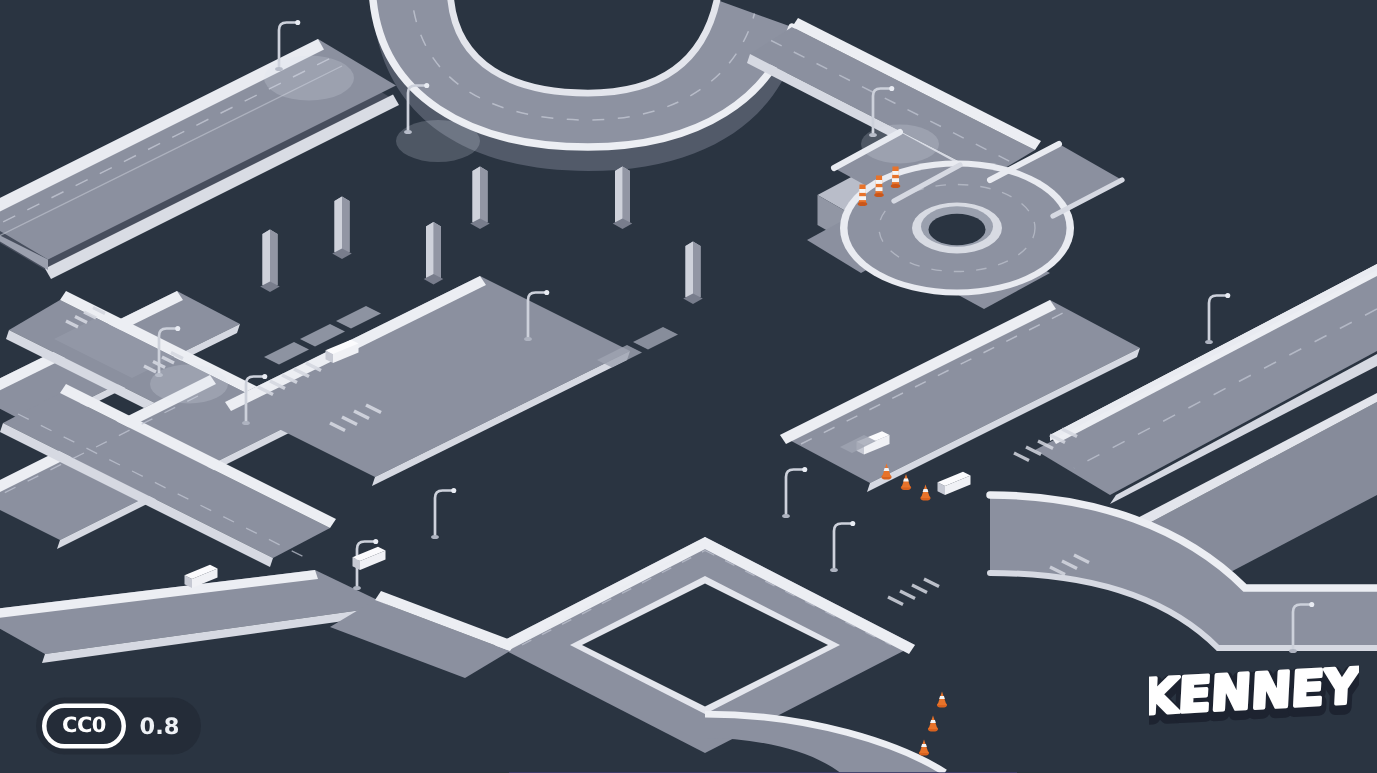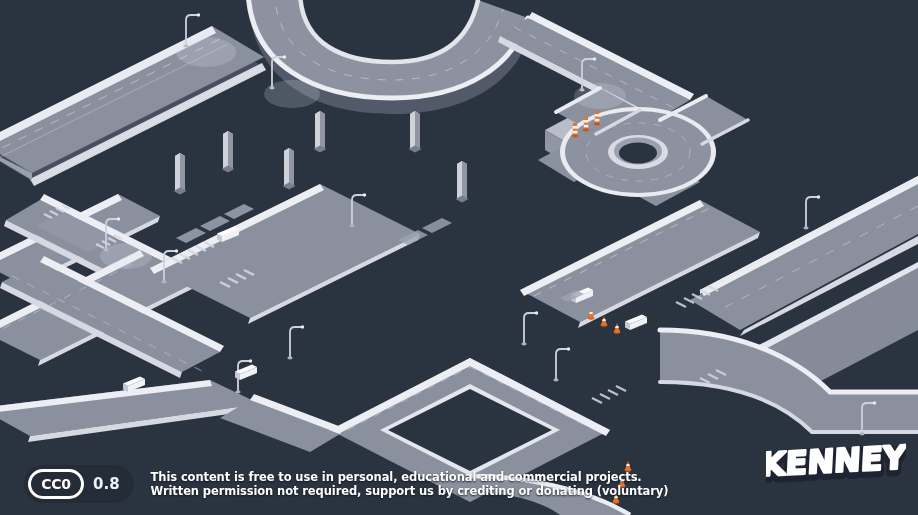--- a/index.html
+++ b/index.html
@@ -379,24 +379,20 @@
         <use href="#barrier" x="240" y="380"></use>
       </g>
     </svg>
   </div>
 
   <div class="footer">
     <div class="cc0-badge">
       <div class="cc0-mark">CC0</div>
       <div class="cc0-version">0.8</div>
     </div>
-    <div class="license-text">
-      <div>This content is free to use in personal, educational and commercial projects.</div>
-      <div>Written permission not required, support us by crediting or donating (voluntary)</div>
-    </div>
   </div>
 
   <div class="brand">
     <svg width="140" height="56" viewBox="0 0 140 56">
       <g transform="translate(4,4)">
 
         <text x="66" y="34" text-anchor="middle" font-family="DejaVu Sans, sans-serif" font-size="32" font-weight="bold" fill="#1d2330" stroke="#1d2330" stroke-width="9" stroke-linejoin="round" transform="rotate(-3 66 30) skewX(-6)">KENNEY</text>
 
         <text x="66" y="31" text-anchor="middle" font-family="DejaVu Sans, sans-serif" font-size="32" font-weight="bold" fill="#ffffff" stroke="#ffffff" stroke-width="2.5" stroke-linejoin="round" transform="rotate(-3 66 30) skewX(-6)">KENNEY</text>
       </g>

